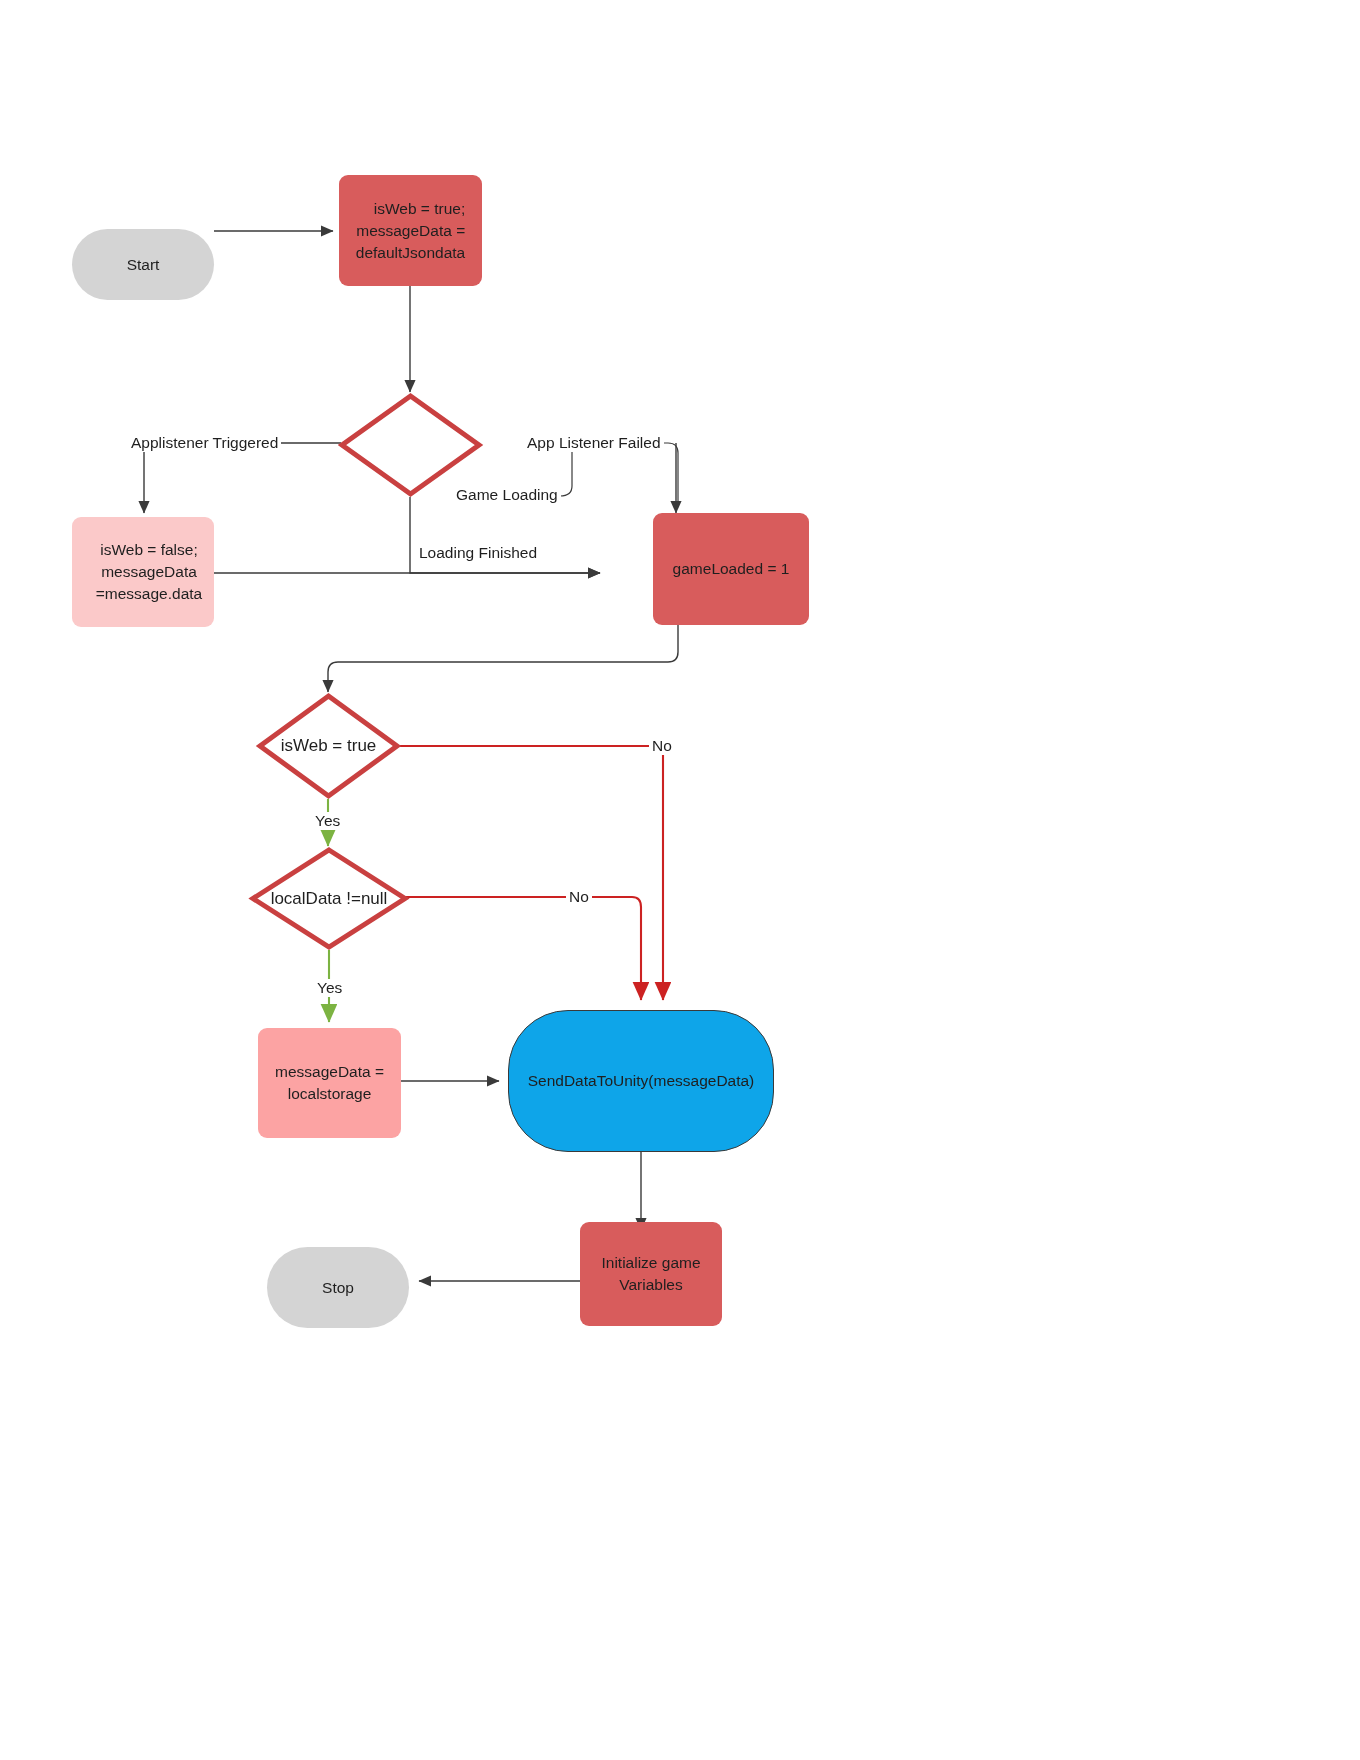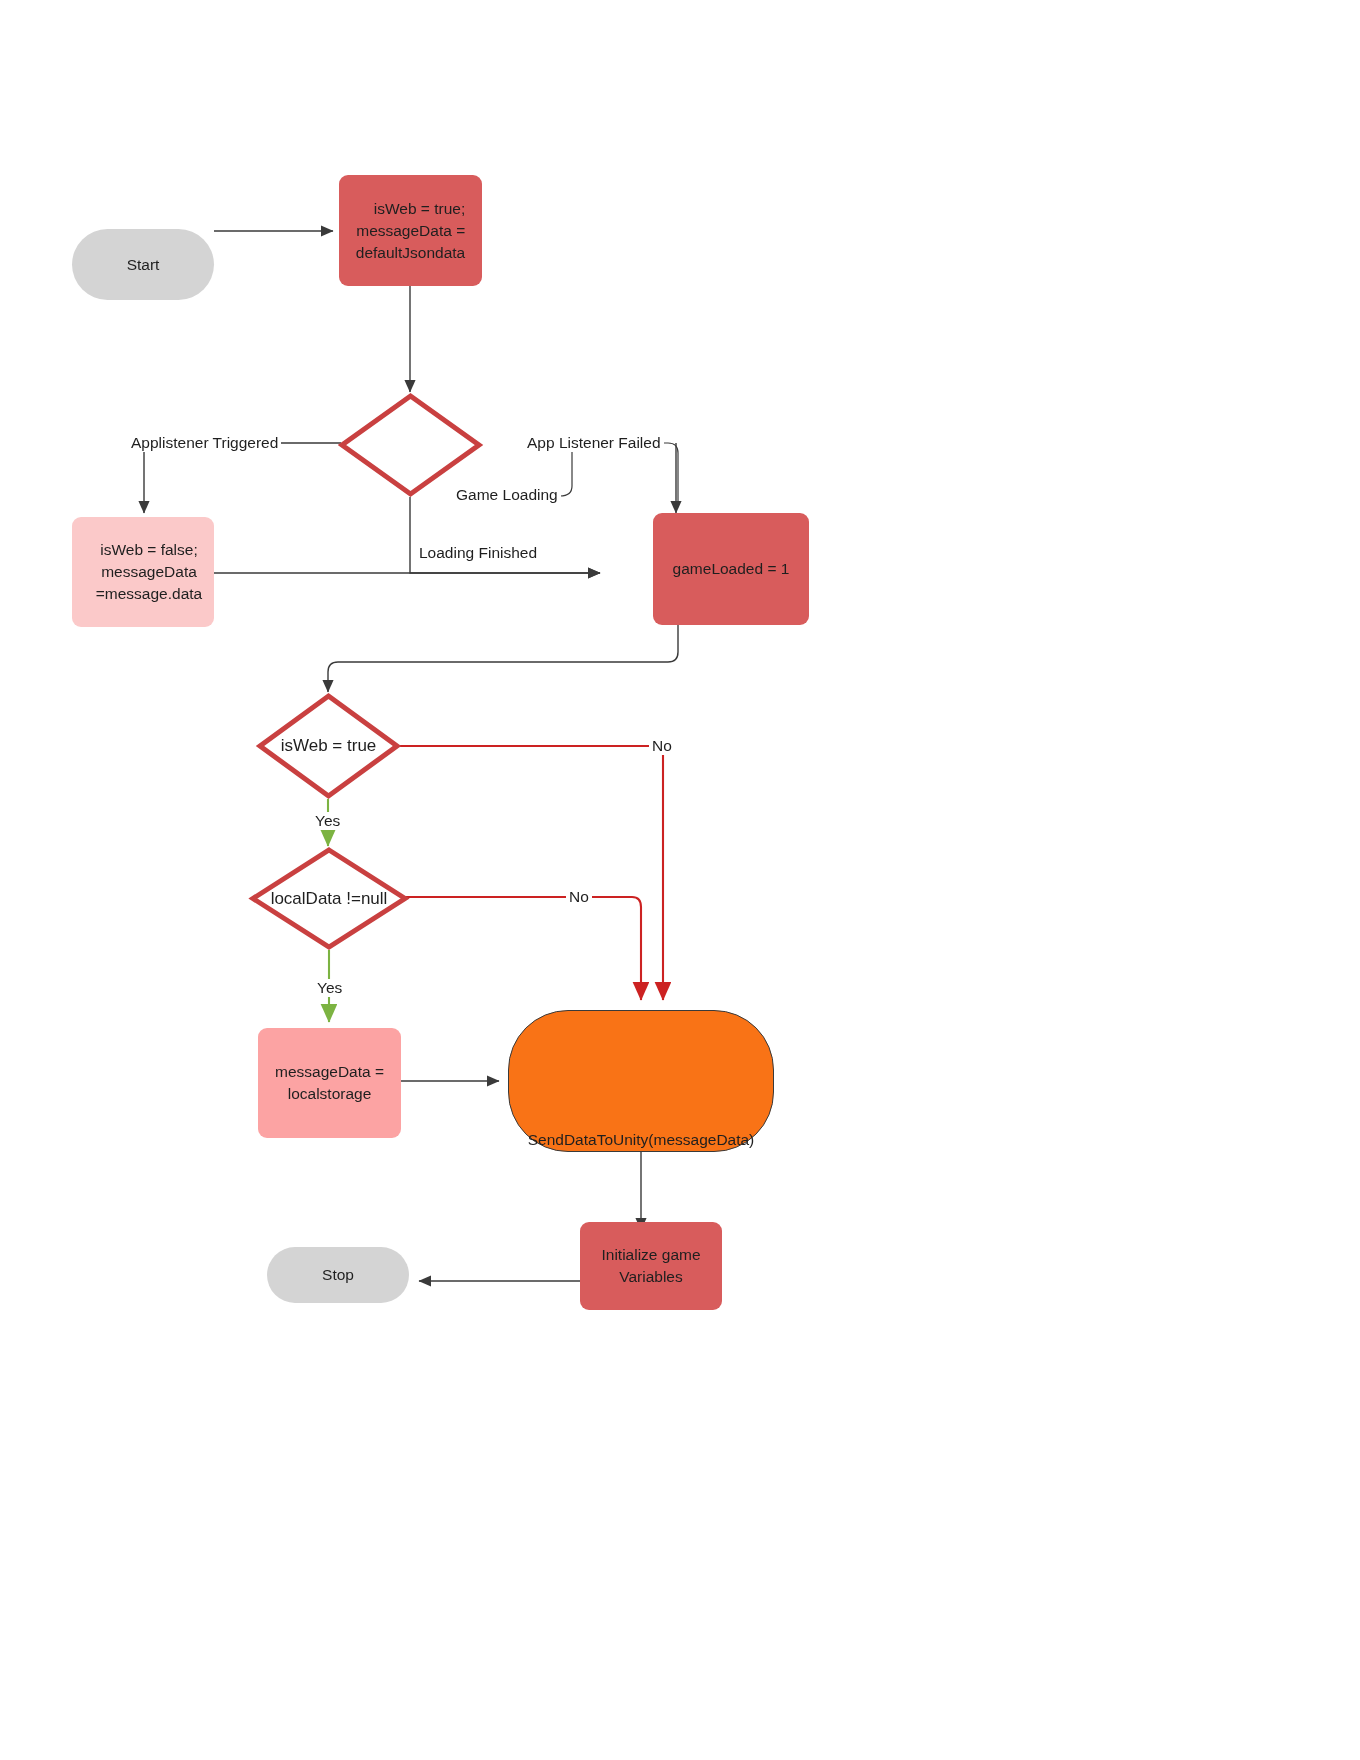--- a/index.html
+++ b/index.html
@@ -12,21 +12,21 @@
   .title{font-size:27px;font-weight:bold;color:#a9b0bd;letter-spacing:.3px;
          display:inline-block;padding:0 4px 7px 4px;border-bottom:1.6px solid #c2c8d2;}
   .subtitle{margin-top:9px;font-size:14.5px;color:#9aa2b0;}
 
   .node{position:absolute;box-sizing:border-box;display:flex;align-items:center;
         justify-content:center;text-align:center;color:#1f1f1f;font-size:15.5px;line-height:1.42;}
   .term{background:#d4d4d4;border-radius:48px;}
   .proc-dark{background:#d85c5c;border-radius:9px;}
   .proc-pink{background:#fbc9c9;border-radius:9px;padding-left:12px;}
   .proc-salmon{background:#fca3a3;border-radius:9px;}
-  .rounded-white{background:#f97316;border:1.5px solid #3a3a3a;border-radius:60px;align-items:flex-end;}
+  .rounded-white{background:#0ea5e9;border:1.5px solid #3a3a3a;border-radius:60px;}
 
   .dia-wrap{position:absolute;}
   .dia-wrap svg{position:absolute;left:0;top:0;overflow:visible;}
   .dia-label{position:absolute;left:0;top:0;width:100%;height:100%;display:flex;
              align-items:center;justify-content:center;font-size:17px;color:#1f1f1f;}
 
   .elabel{position:absolute;font-size:15.5px;color:#1f1f1f;background:#ffffff;
           padding:0 3px;white-space:nowrap;}
 </style>
 </head>
@@ -116,25 +116,25 @@
   </div>
 
   <div class="node proc-salmon" style="left:258px;top:1028px;width:143px;height:110px;">
     <span class="ml">messageData =<br>localstorage</span>
   </div>
 
   <div class="node rounded-white" style="left:508px;top:1010px;width:266px;height:142px;">
     <span>SendDataToUnity(messageData)</span>
   </div>
 
-  <div class="node proc-dark" style="left:580px;top:1222px;width:142px;height:88px;">
+  <div class="node proc-dark" style="left:580px;top:1222px;width:142px;height:104px;">
     <span class="ml">Initialize game<br>Variables</span>
   </div>
 
-  <div class="node term" style="left:267px;top:1247px;width:142px;height:56px;">
+  <div class="node term" style="left:267px;top:1247px;width:142px;height:81px;">
     <span>Stop</span>
   </div>
 
   <div class="elabel" style="left:128px;top:434px;">Applistener Triggered</div>
   <div class="elabel" style="left:524px;top:434px;">App Listener Failed</div>
   <div class="elabel" style="left:453px;top:486px;">Game Loading</div>
   <div class="elabel" style="left:416px;top:544px;">Loading Finished</div>
   <div class="elabel" style="left:649px;top:737px;">No</div>
   <div class="elabel" style="left:312px;top:812px;">Yes</div>
   <div class="elabel" style="left:566px;top:888px;">No</div>

